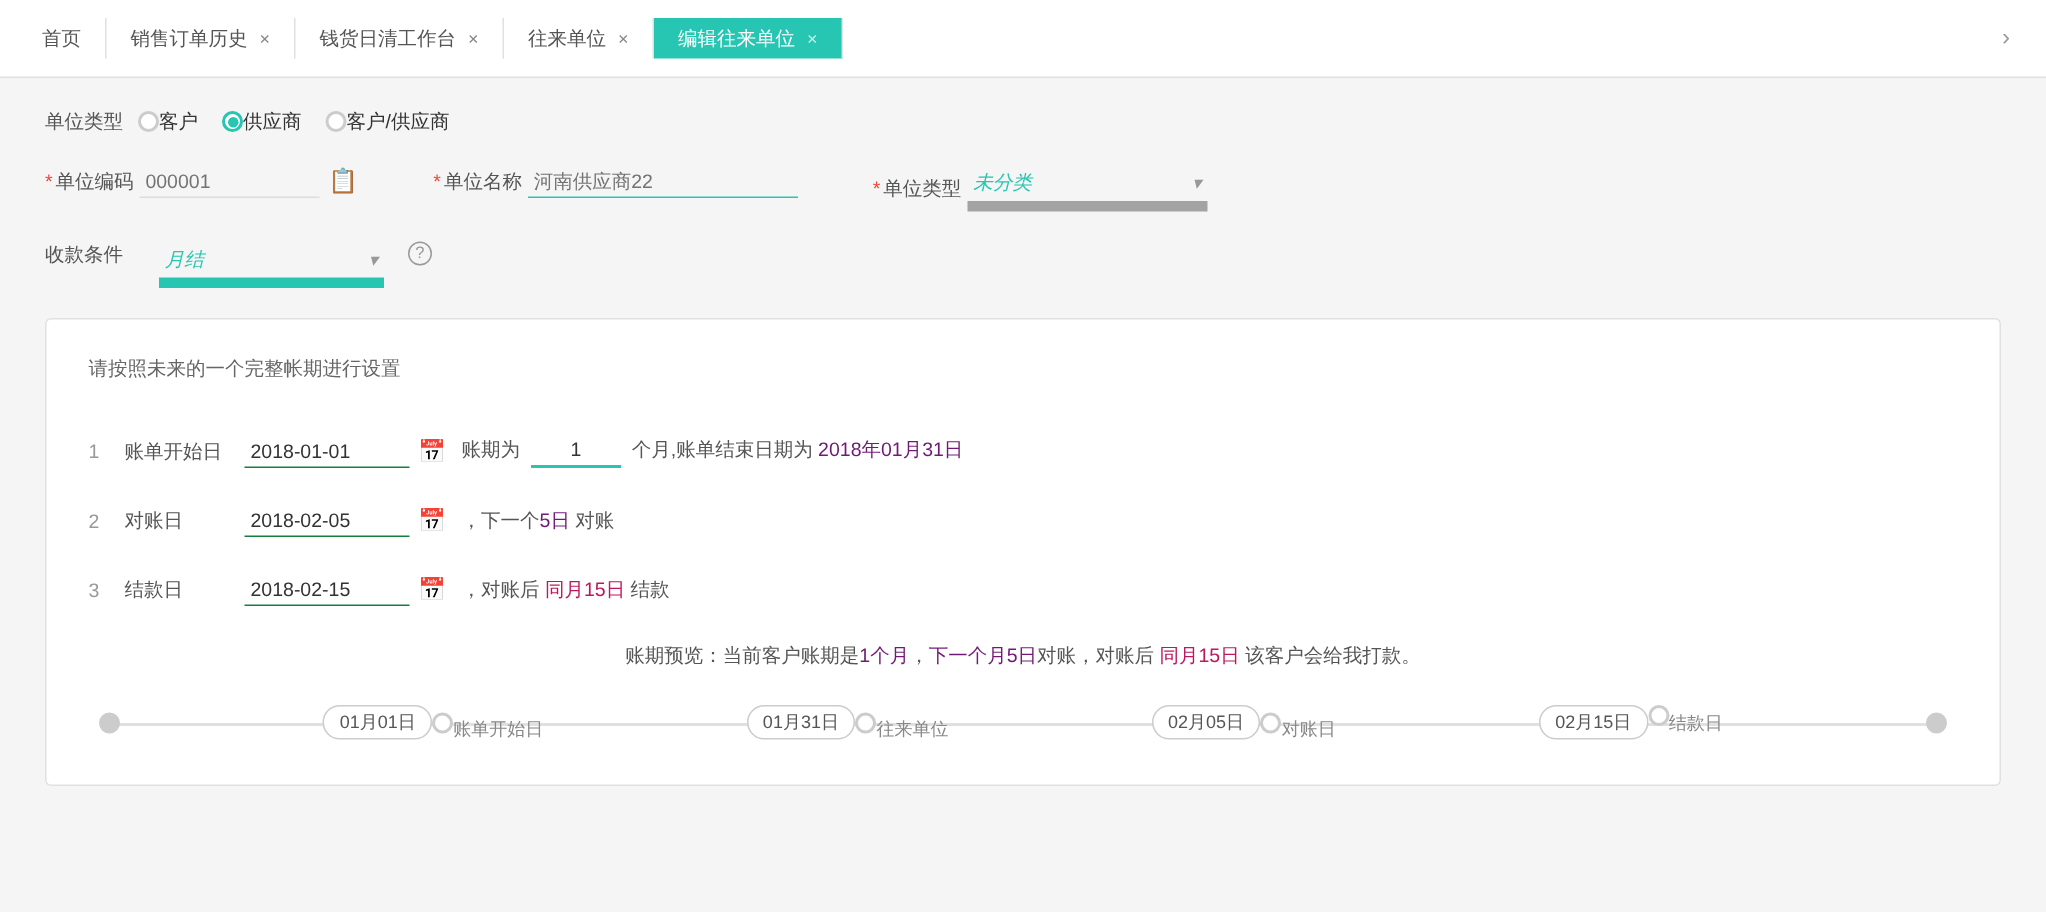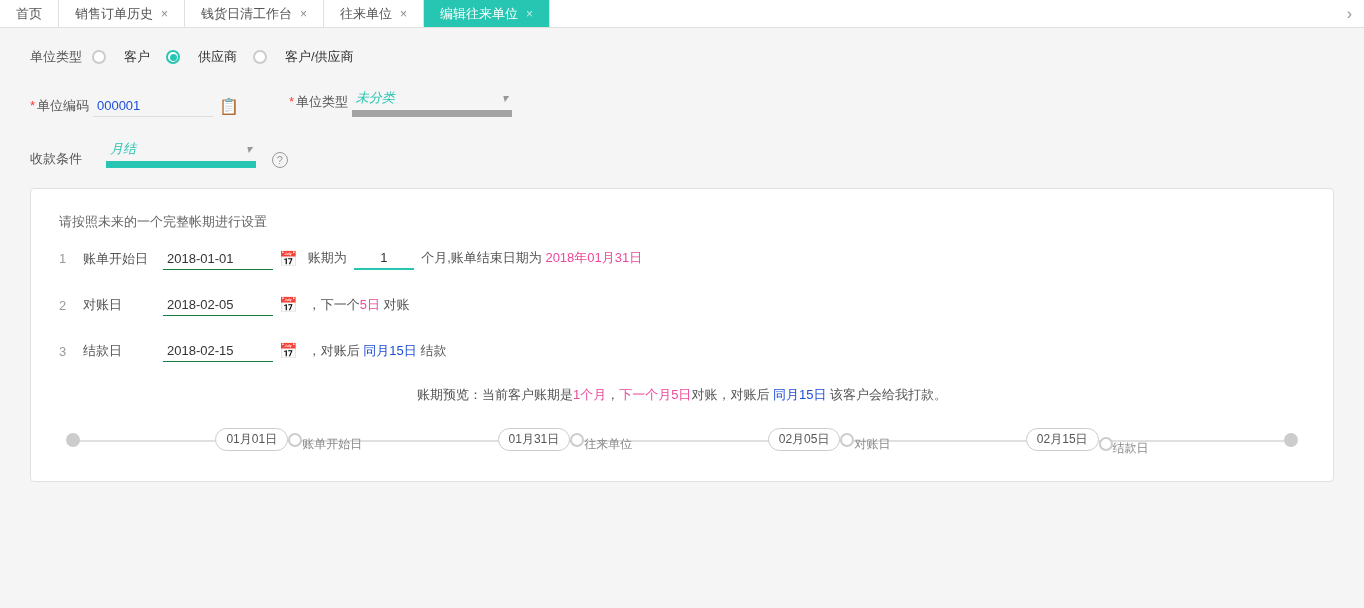--- a/index.html
+++ b/index.html
@@ -4,22 +4,22 @@
   <style>
     * { box-sizing: border-box; margin: 0; padding: 0; }
     body { font-family: "Microsoft YaHei", "PingFang SC", sans-serif; font-size: 14px; color: #333; background: #f5f5f5; }
 
     
     .tab-bar {
       display: flex;
       align-items: center;
       background: #fff;
       border-bottom: 1px solid #e0e0e0;
-      height: 28px;
-      padding: 0;
+      height: 52px;
+      padding: 12px;
     }
     .tab-item {
       display: flex;
       align-items: center;
       padding: 0 16px;
       height: 100%;
       cursor: pointer;
       font-size: 13px;
       color: #555;
       border-right: 1px solid #e0e0e0;
@@ -56,21 +56,21 @@
     
     .main-content {
       padding: 20px 30px;
       background: #f5f5f5;
       min-height: 560px;
     }
 
     
     .form-row {
       display: flex;
-      align-items: flex-end;
+      align-items: flex-start;
       margin-bottom: 20px;
       flex-wrap: wrap;
       gap: 10px;
     }
     .form-label {
       color: #555;
       font-size: 13px;
       white-space: nowrap;
     }
     .required-star {
@@ -78,21 +78,21 @@
       margin-right: 2px;
     }
     .radio-group {
       display: flex;
       align-items: center;
       gap: 16px;
     }
     .radio-item {
       display: flex;
       align-items: center;
-      gap: 18px;
+      gap: 0;
       cursor: pointer;
       font-size: 13px;
     }
     .radio-circle {
       width: 14px;
       height: 14px;
       border-radius: 50%;
       border: 2px solid #ccc;
       background: #fff;
       display: inline-flex;
@@ -114,21 +114,21 @@
       display: flex;
       align-items: center;
       margin-right: 40px;
     }
     .text-input {
       border: none;
       border-bottom: 1px solid #ddd;
       outline: none;
       padding: 3px 4px;
       font-size: 13px;
-      color: #1d4ed8;
+      color: #737373;
       background: transparent;
       min-width: 120px;
     }
     .icon-btn {
       cursor: pointer;
       color: #26c6b2;
       font-size: 16px;
       margin-left: 6px;
     }
 
@@ -169,21 +169,21 @@
     
     .card {
       background: #fff;
       border: 1px solid #e0e0e0;
       border-radius: 4px;
       padding: 24px 28px;
     }
     .card-title {
       font-size: 13px;
       color: #666;
-      margin-bottom: 16px;
+      margin-bottom: 34px;
     }
 
     
     .setting-row {
       display: flex;
       align-items: center;
       margin-bottom: 24px;
       position: relative;
     }
     .row-num {
@@ -211,24 +211,24 @@
       font-size: 15px;
       margin-left: 6px;
       cursor: pointer;
     }
     .row-desc {
       font-size: 13px;
       color: #555;
       margin-left: 10px;
     }
     .highlight-orange {
-      color: #ec4899;
+      color: #701a75;
     }
     .highlight-teal {
-      color: #1d4ed8;
+      color: #be185d;
     }
     .period-input {
       border: none;
       border-bottom: 2px solid #26c6b2;
       outline: none;
       padding: 3px 4px;
       font-size: 13px;
       color: #333;
       background: transparent;
       width: 60px;
@@ -334,20 +334,25 @@
   </div>
 
   <div class="form-row">
     <div class="form-field">
       <span class="form-label"><span class="required-star">*</span><span>单位编码</span></span>
       &nbsp;
       <input class="text-input" type="text" style="width: 120px;" value="000001">
       <span class="icon-btn">📋</span>
     </div>
     <div class="form-field">
+      <span class="form-label"><span class="required-star">*</span><span>单位名称</span></span>
+      &nbsp;
+      <input class="text-input" type="text" style="width: 180px; border-bottom-color: rgb(38, 198, 178);" value="河南供应商22">
+    </div>
+    <div class="form-field">
       <span class="form-label"><span class="required-star">*</span><span>单位类型</span></span>
       &nbsp;
       <div class="select-field" style="width:160px;">
         <span class="select-value">未分类</span>
         <span class="select-arrow">▾</span>
       </div>
     </div>
   </div>
 
   <div class="form-row">
@@ -421,21 +426,21 @@
             <div class="tl-dot"></div>
             <div class="tl-label">往来单位</div>
           </div>
 
           <div class="timeline-point" style="align-items:center;">
             <div class="tl-badge">02月05日</div>
             <div class="tl-dot"></div>
             <div class="tl-label">对账日</div>
           </div>
 
-          <div class="timeline-point" style="align-items:flex-end;">
+          <div class="timeline-point" style="align-items:flex-start;">
             <div class="tl-badge">02月15日</div>
             <div class="tl-dot"></div>
             <div class="tl-label">结款日</div>
           </div>
 
           <div class="timeline-point">
             <div class="tl-dot end"></div>
           </div>
 
         </div>

